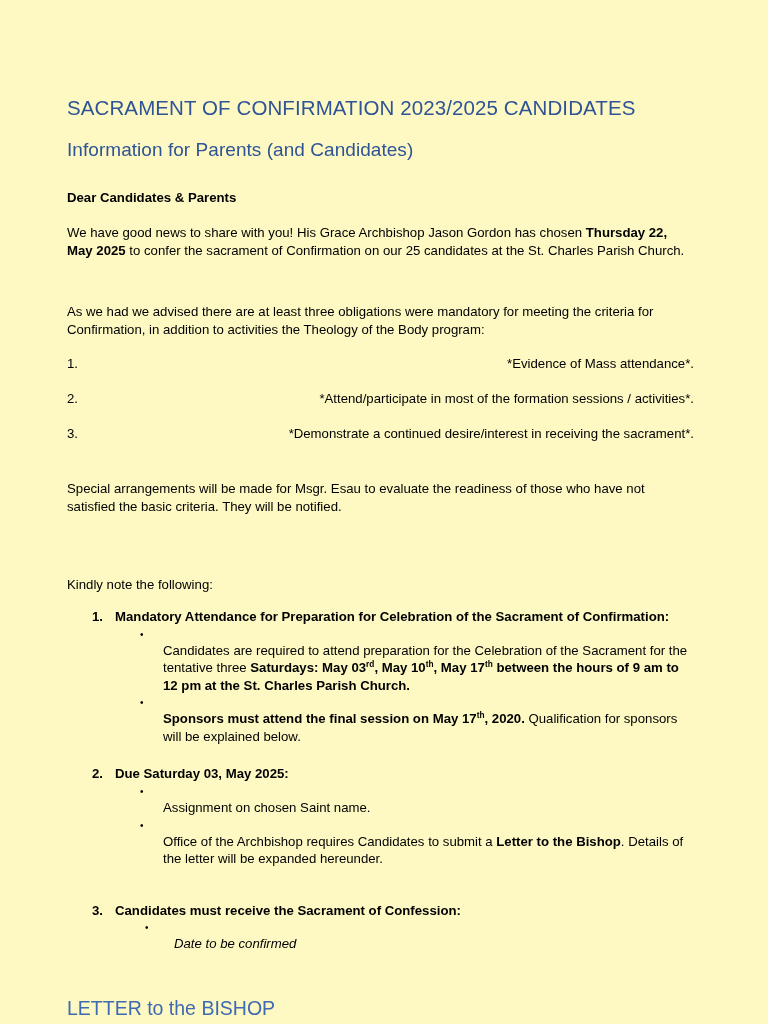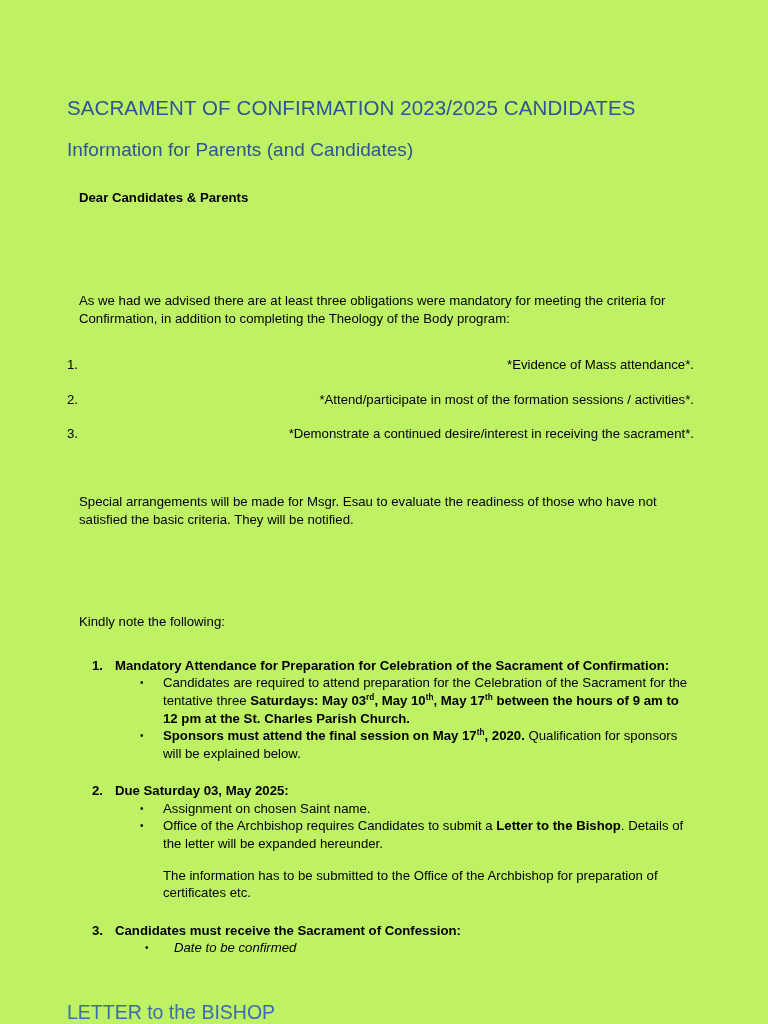--- a/index.html
+++ b/index.html
@@ -12,21 +12,21 @@
     width: 768px;
     height: 1024px;
     font-family: "Liberation Sans", sans-serif;
     color: #000000;
     overflow: hidden;
   }
   .page {
     position: relative;
     width: 768px;
     height: 1024px;
-    background: #bef264;
+    background: #fef9c3;
     box-sizing: border-box;
     padding: 96px 74px 0 67px;
   }
 
   
   .h-title {
     color: #2e5496;
     font-size: 20.5px;
     font-weight: 400;
     letter-spacing: 0.1px;
@@ -47,21 +47,21 @@
     font-size: 19.5px;
     font-weight: 400;
     line-height: 1.15;
     margin: 0 0 2px 0;
   }
 
   
   .p {
     font-size: 13.2px;
     line-height: 17.6px;
-    margin: 12px;
+    margin: 0;
     text-align: left;
   }
   .p.bold { font-weight: bold; }
   b, .b { font-weight: bold; }
   .gap-14 { height: 14px; }
   .gap-17 { height: 17px; }
   .gap-20 { height: 20px; }
   .gap-38 { height: 38px; }
   .gap-44 { height: 44px; }
 
@@ -109,21 +109,21 @@
     font-size: 13.2px;
     line-height: 17.6px;
     margin-top: 0;
   }
   .bullets .brow .dot {
     width: 23px;
     flex: 0 0 23px;
     font-size: 10px;
     line-height: 17.6px;
   }
-  .bullets .brow .btxt { flex: 1 1 auto; }
+  .bullets .brow .btxt { flex: 1 1 auto; margin-top: 16px; }
   .bullets .plain {
     margin-left: 23px;
     font-size: 13.2px;
     line-height: 17.6px;
   }
   .bullets .brow.tight .dot { padding-left: 5px; }
   .bullets .brow.tight .btxt { padding-left: 6px; font-style: italic; }
 </style>
 </head>
 <body>
@@ -131,24 +131,25 @@
 <div class="page">
 
   <h1 class="h-title">SACRAMENT OF CONFIRMATION 2023/2025 CANDIDATES</h1>
 
   <h2 class="h-sub">Information for Parents (and Candidates)</h2>
 
   <p class="p bold">Dear Candidates &amp; Parents</p>
 
   <div class="gap-17"></div>
 
+  <p class="p"><span>We have good news to share with you! His Grace Archbishop Jason Gordon has chosen </span><b>Thursday 22, May 2025</b><span> to confer the sacrament of Confirmation on our 25 candidates at the St. Charles Parish Church.</span></p>
 
   <div class="gap-44"></div>
 
-  <p class="p">As we had we advised there are at least three obligations were mandatory for meeting the criteria for Confirmation, in addition to completing the Theology of the Body program:</p>
+  <p class="p">As we had we advised there are at least three obligations were mandatory for meeting the criteria for Confirmation, in addition to activities the Theology of the Body program:</p>
 
   <div class="gap-17"></div>
 
   <div class="tablist">
     <div class="row">
       <span class="num">1.</span>
       <span class="txt">*Evidence of Mass attendance*.</span>
     </div>
     <div class="row">
       <span class="num">2.</span>
@@ -202,21 +203,20 @@
       <div class="bullets">
         <div class="brow">
           <span class="dot">•</span>
           <span class="btxt">Assignment on chosen Saint name.</span>
         </div>
         <div class="brow">
           <span class="dot">•</span>
           <span class="btxt">Office of the Archbishop requires Candidates to submit a <b>Letter to the Bishop</b>. Details of the letter will be expanded hereunder.</span>
         </div>
         <div class="gap-14"></div>
-        <div class="plain">The information has to be submitted to the Office of the Archbishop for preparation of certificates etc.</div>
       </div>
     </div>
 
     <div class="gap-20"></div>
 
     <div class="item">
       <div class="head">
         <span class="marker">3.</span>
         <span class="label">Candidates must receive the Sacrament of Confession:</span>
       </div>

